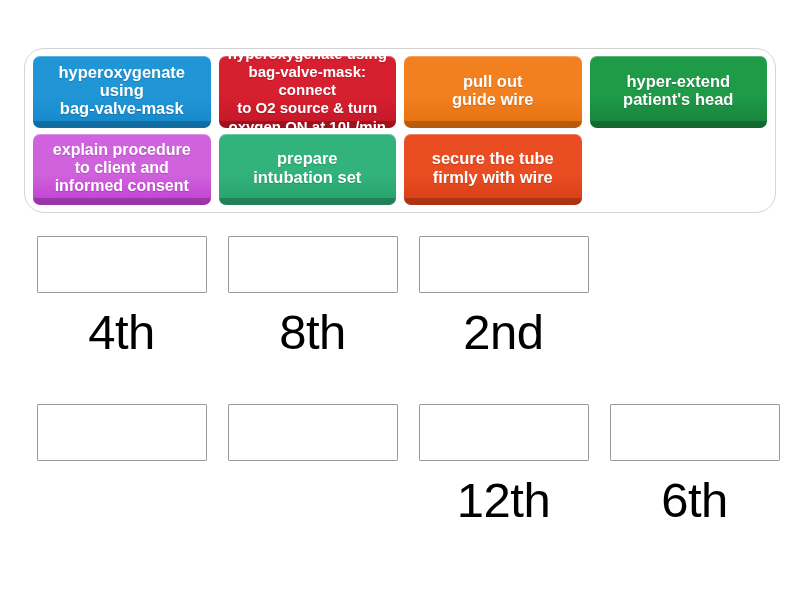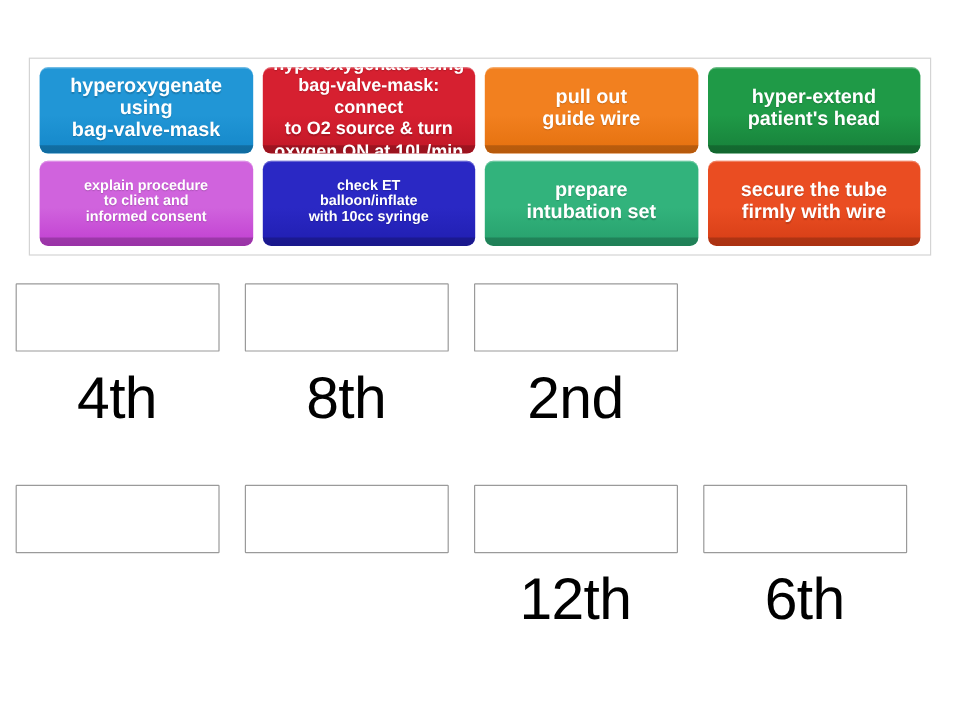--- a/index.html
+++ b/index.html
@@ -24,21 +24,21 @@
 
   
   .tile-tray {
     position: absolute;
     left: 24px;
     top: 48px;
     width: 752px;
     height: 165px;
     box-sizing: border-box;
     border: 1px solid #d4d4d4;
-    border-radius: 0;
+    border-radius: 20px;
     background: #ffffff;
     padding: 7px 8px;
   }
 
   .tile-grid {
     display: grid;
     grid-template-columns: repeat(4, 1fr);
     grid-template-rows: repeat(2, 1fr);
     column-gap: 8px;
     row-gap: 6px;
@@ -77,27 +77,27 @@
   }
   .tile .tile-text {
     position: relative;
     z-index: 2;
     display: block;
     white-space: pre-line;
     padding-bottom: 3px;
   }
 
   .fs-16 { font-size: 16.5px; }
-  .fs-15 { font-size: 12px; }
+  .fs-15 { font-size: 16px; }
   .fs-11 { font-size: 15px; line-height: 1.22; }
 
   
   .slot-row {
     position: absolute;
-    left: 8px;
+    left: 32px;
     width: 752px;
     display: grid;
     grid-template-columns: repeat(4, 1fr);
     column-gap: 12px;
   }
   #slot-row-1 { top: 236px; }
   #slot-row-2 { top: 404px; }
 
   .slot-cell {
     display: flex;
@@ -156,25 +156,20 @@
         <span class="tile-text fs-16">hyper-extend
 patient's head</span>
       </div>
 
       <div class="tile" style="background: linear-gradient(rgb(208, 99, 221) 0%, rgb(208, 99, 221) 55%, rgb(193, 63, 209) 100%);">
         <span class="tile-text fs-15">explain procedure
 to client and
 informed consent</span>
       </div>
 
-      <div class="tile" style="background: linear-gradient(rgb(42, 40, 196) 0%, rgb(42, 40, 196) 55%, rgb(32, 30, 176) 100%);">
-        <span class="tile-text fs-15">check ET
-balloon/inflate
-with 10cc syringe</span>
-      </div>
 
       <div class="tile" style="background: linear-gradient(rgb(50, 179, 124) 0%, rgb(50, 179, 124) 55%, rgb(39, 160, 108) 100%);">
         <span class="tile-text fs-16">prepare
 intubation set</span>
       </div>
 
       <div class="tile" style="background: linear-gradient(rgb(234, 77, 34) 0%, rgb(234, 77, 34) 55%, rgb(214, 62, 22) 100%);">
         <span class="tile-text fs-16">secure the tube
 firmly with wire</span>
       </div>

